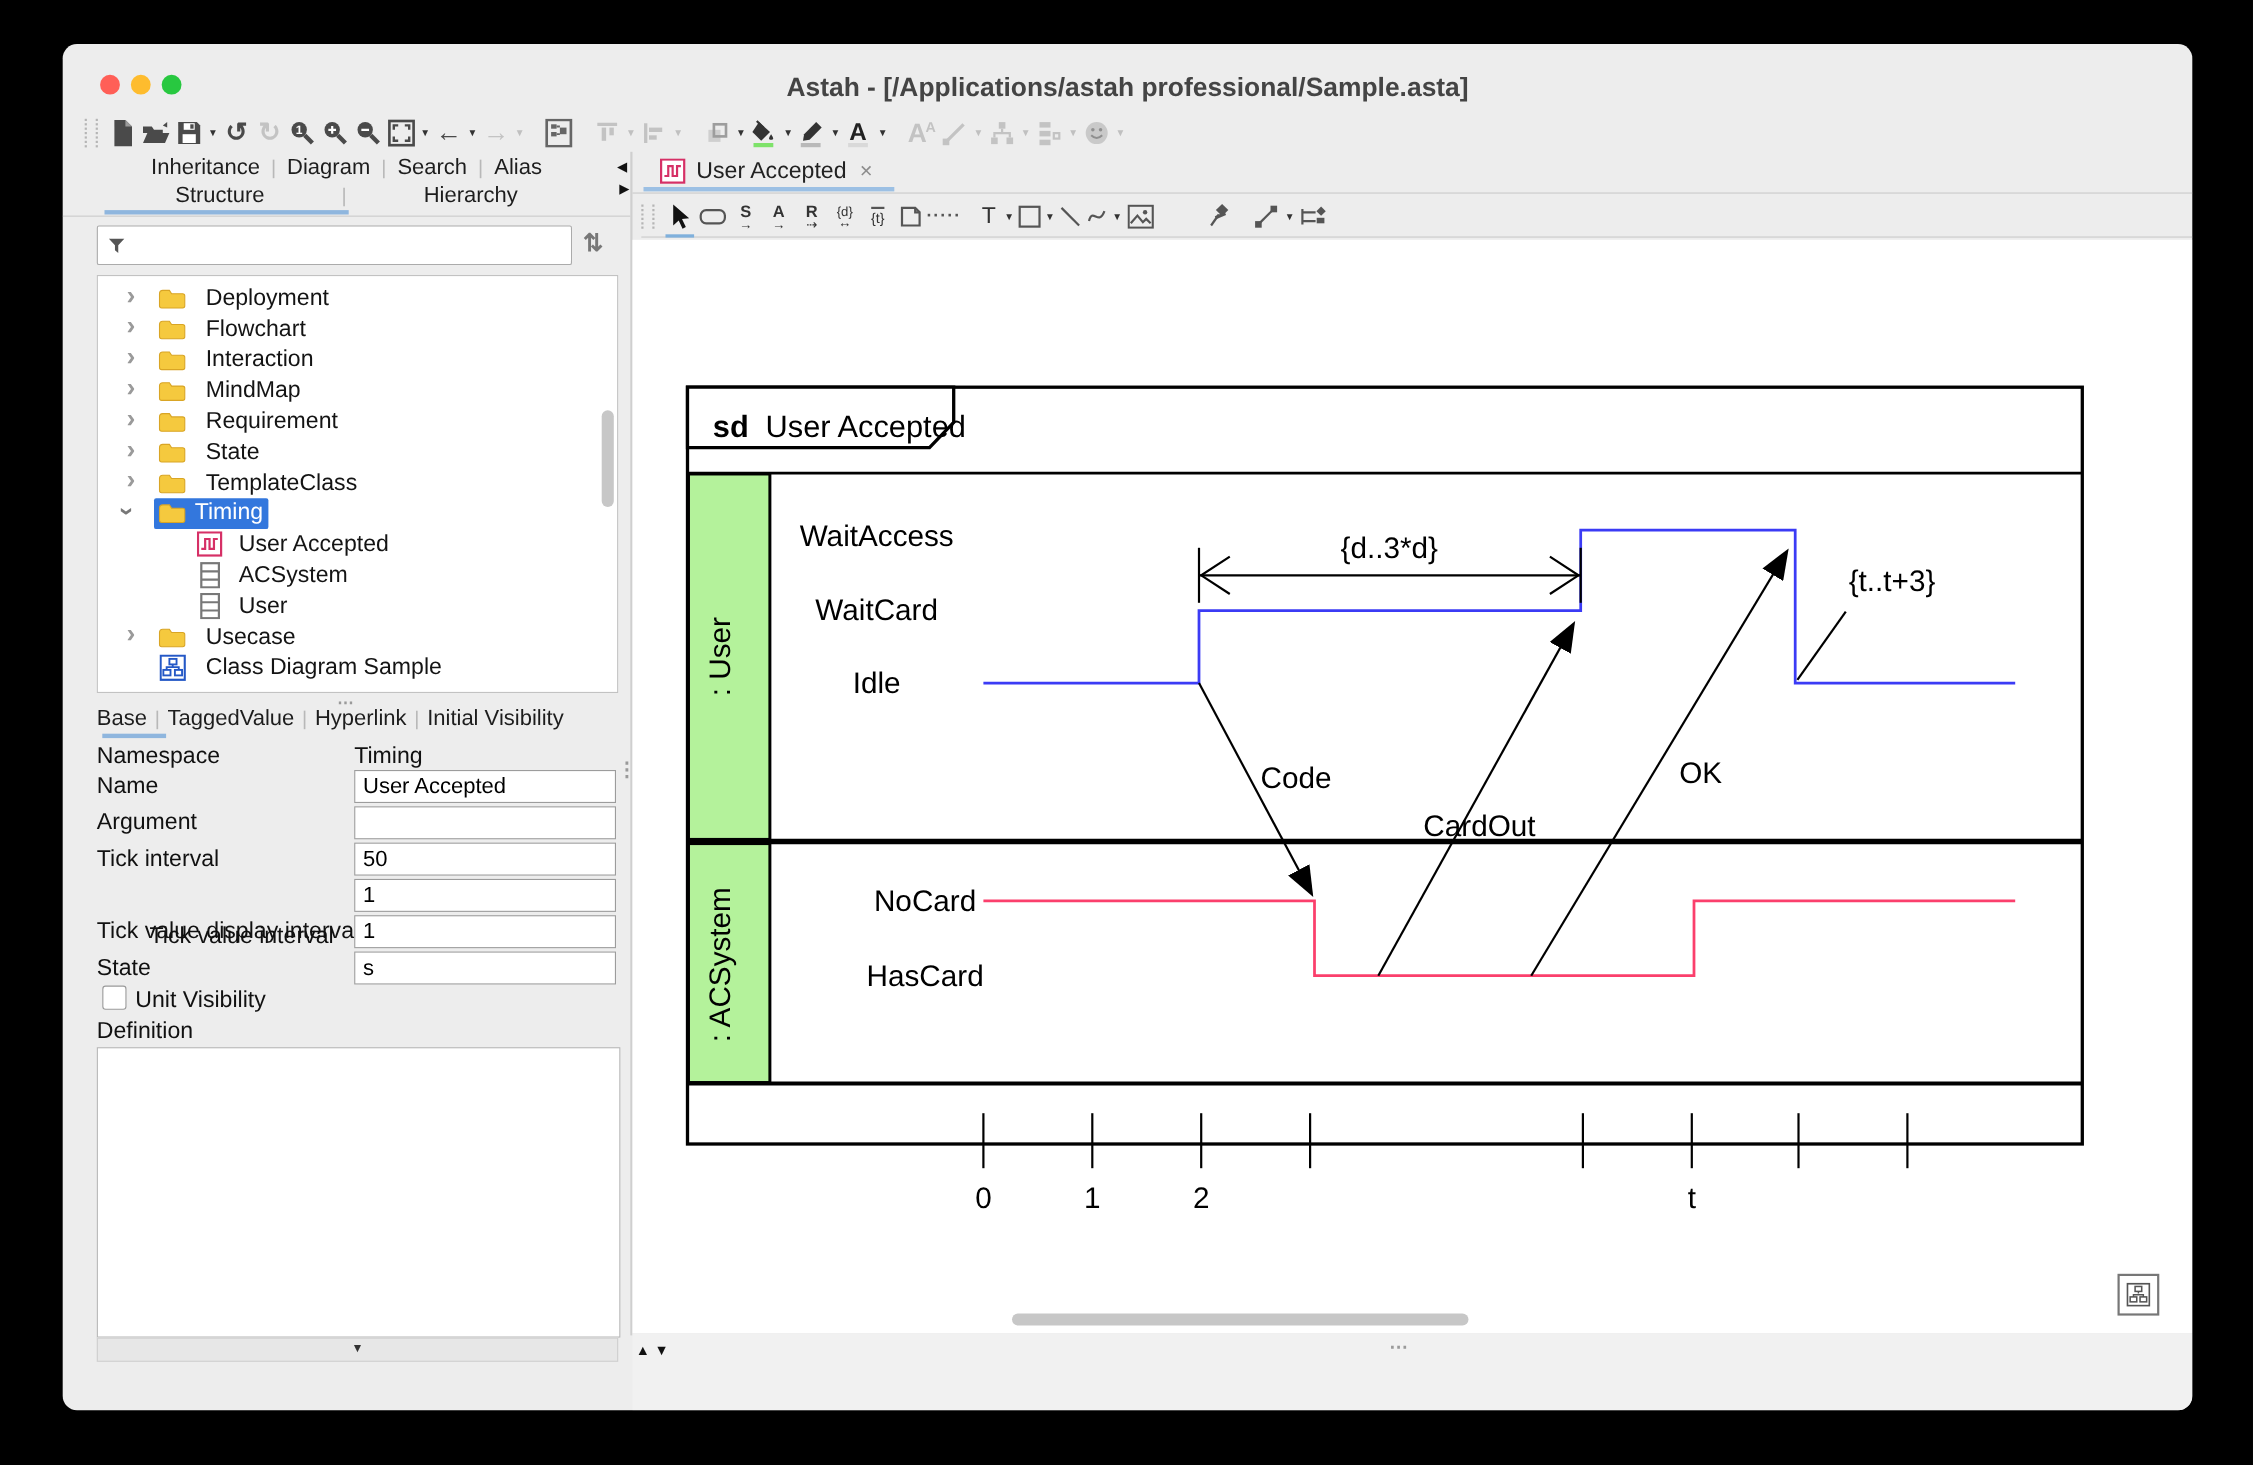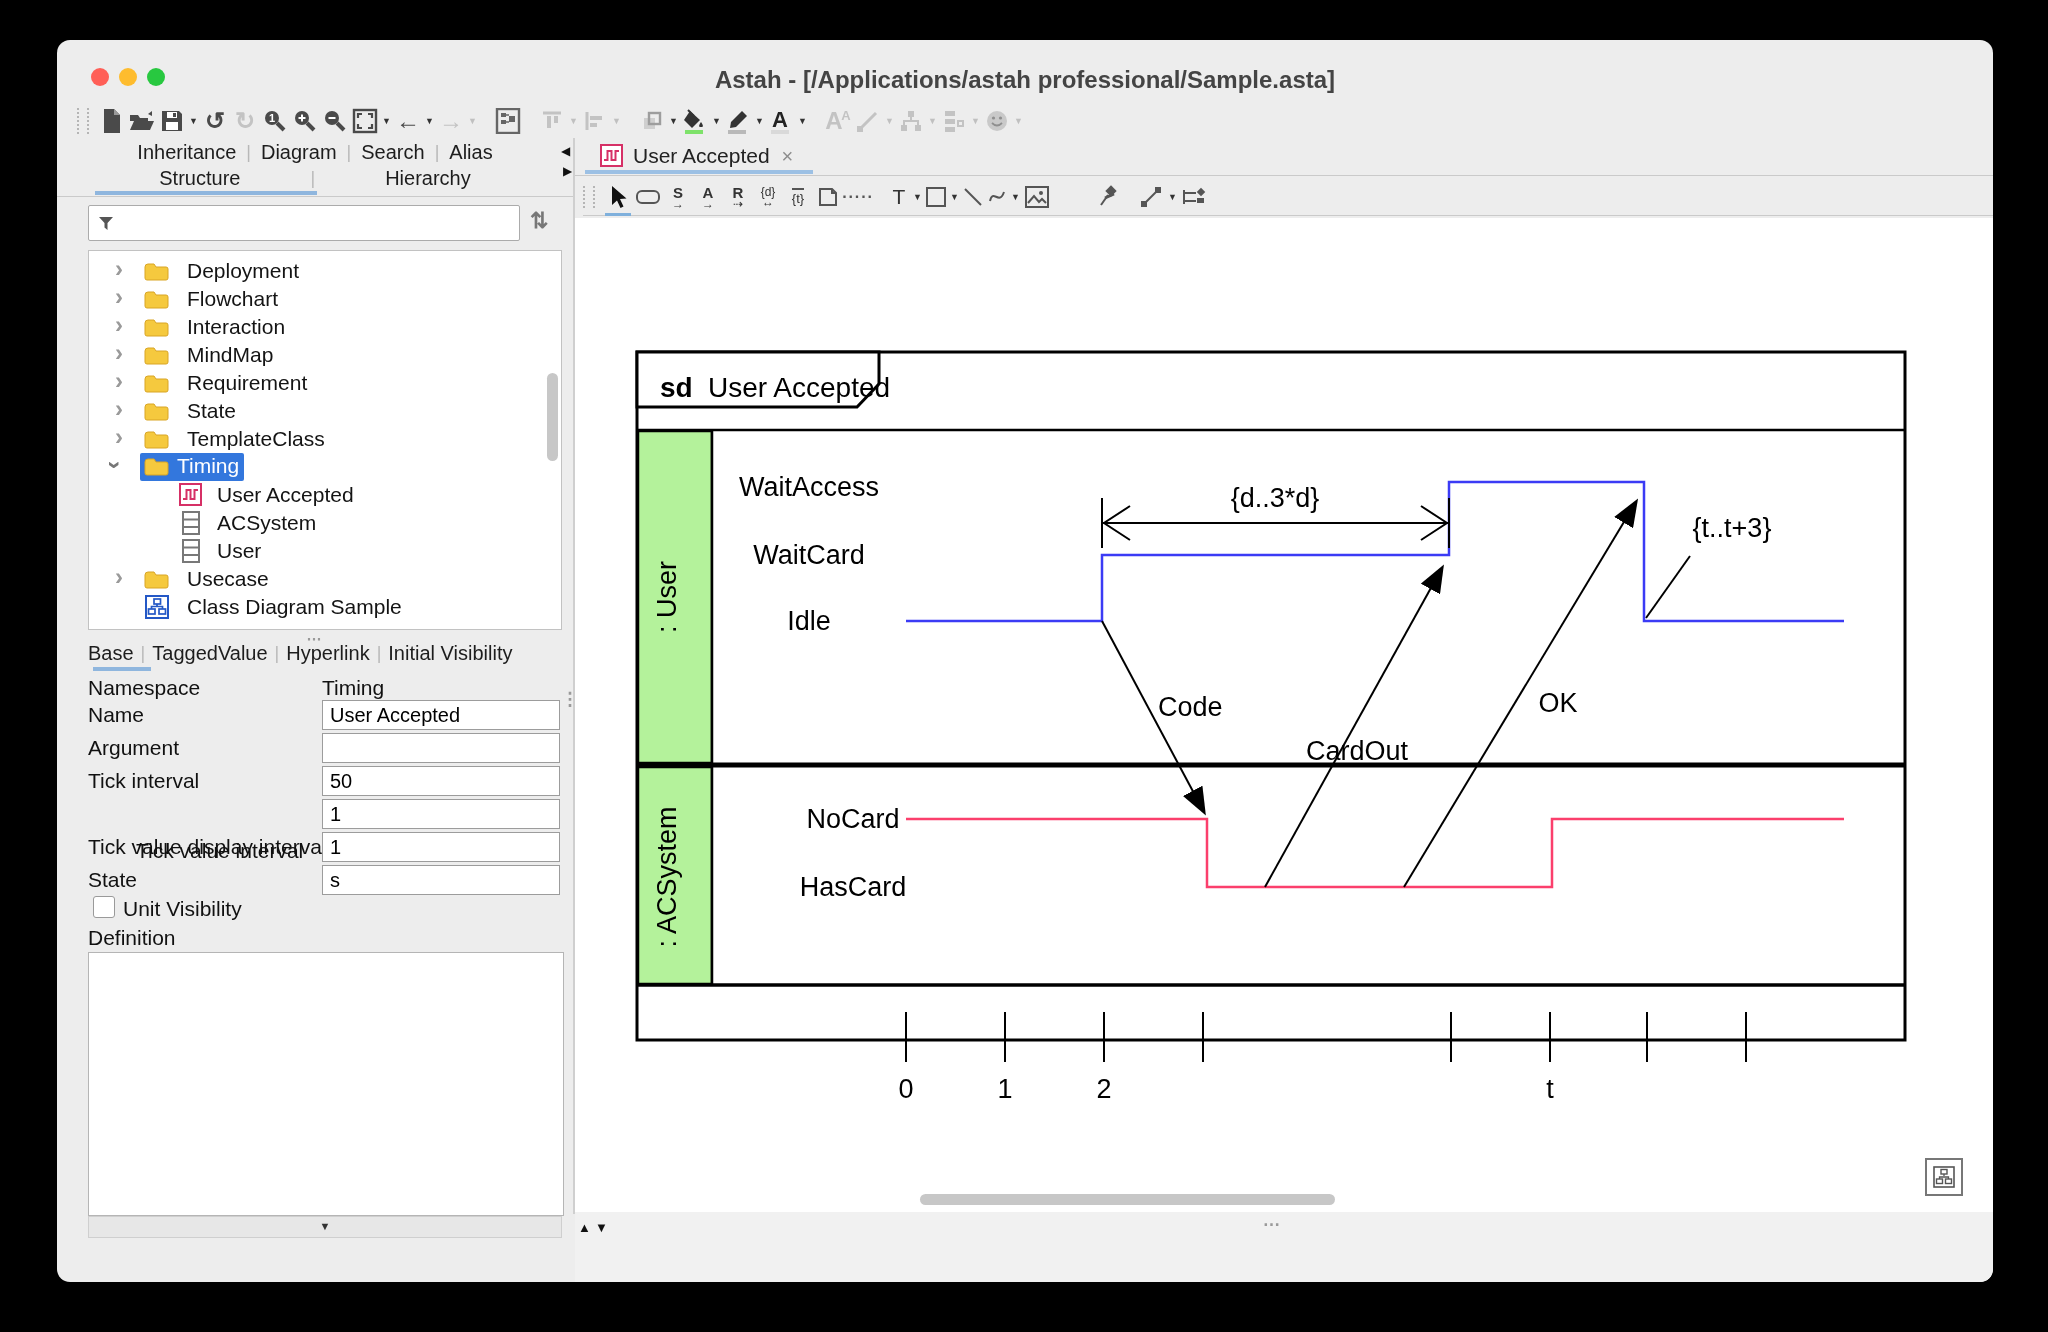--- a/index.html
+++ b/index.html
@@ -43,21 +43,21 @@
   
   .plabel{position:absolute;left:31px;font-size:21px;color:#111;}
   .pval{position:absolute;left:265px;width:238px;height:30px;box-sizing:border-box;}
   input.fld{border:1px solid #9c9c9c;background:#fff;font-family:"Liberation Sans",sans-serif;
             font-size:20px;padding:0 7px;width:100%;height:100%;box-sizing:border-box;border-radius:0;}
   .ptext{font-size:21px;color:#111;}
   #defbox{position:absolute;background:#fff;border:1px solid #b5b5b5;resize:none;}
   .cbox{position:absolute;width:20px;height:20px;background:#fff;border:1px solid #9a9a9a;border-radius:3px;}
   
   #divider{position:absolute;background:#cfcfcf;}
-  #canvas{position:absolute;background:#fff;padding-left:12px;}
+  #canvas{position:absolute;background:#fff;}
   .tabclose{font-size:20px;color:#8d8d8d;}
   .bstrip{position:absolute;background:#f1f1f1;}
   svg text{font-family:"Liberation Sans",sans-serif;}
 </style>
 </head>
 <body>
 
 <div id="page">
 <div id="window">
 

